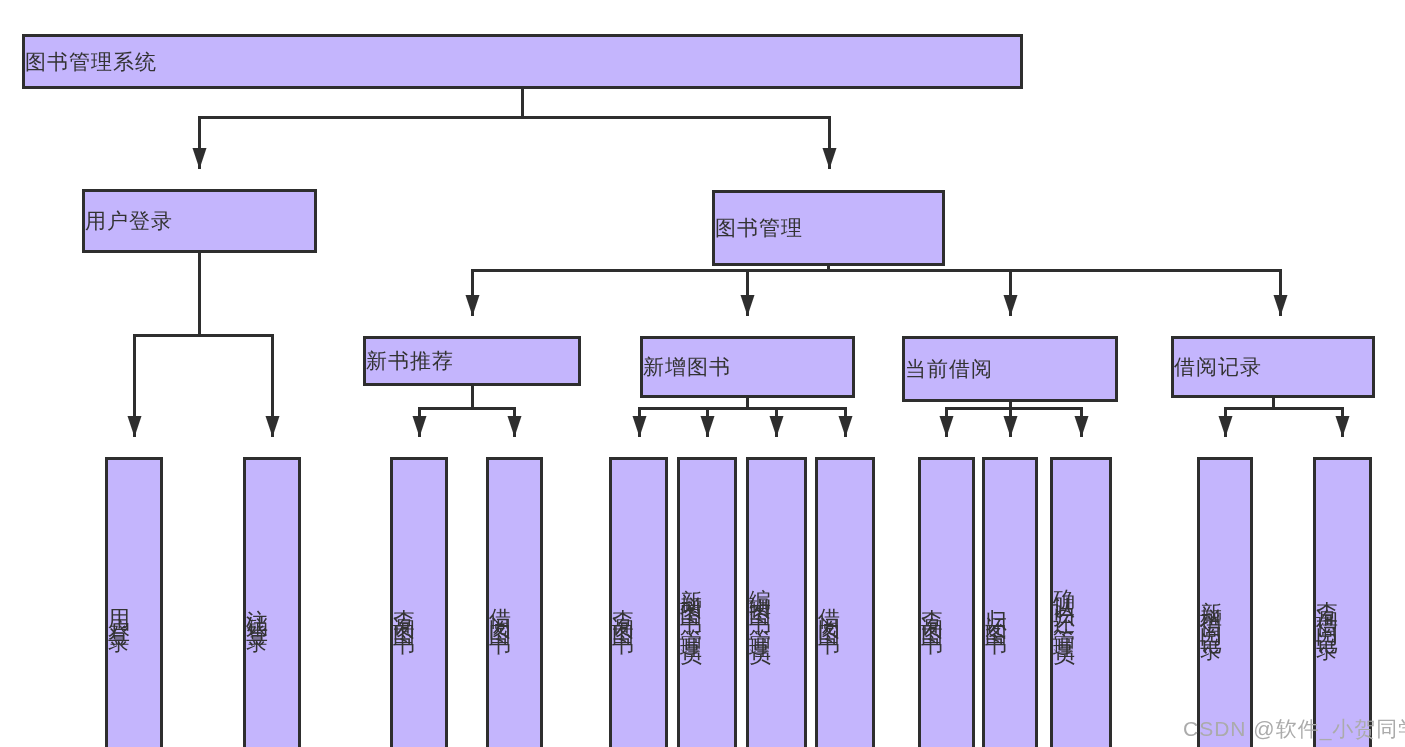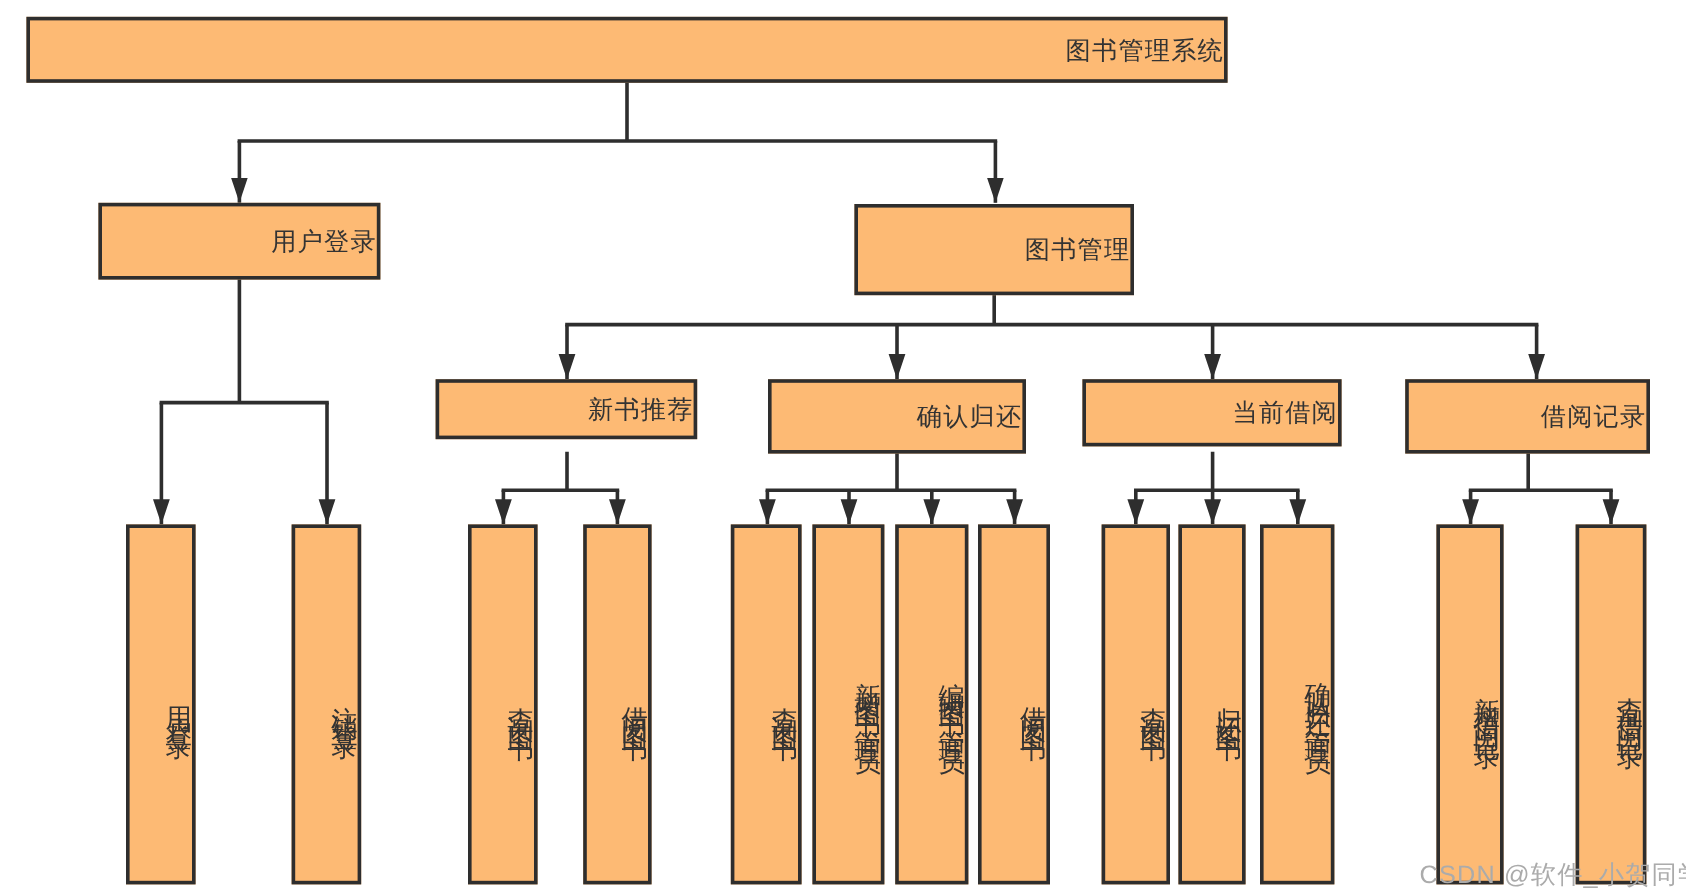--- a/index.html
+++ b/index.html
@@ -13,26 +13,27 @@
   }
   #connector-layer {
     position: absolute;
     left: 0; top: 0;
     width: 1405px; height: 747px;
     pointer-events: none;
   }
   .node {
     position: absolute;
     box-sizing: border-box;
-    background: #fdba74;
+    background: #c4b5fd;
     border: 3px solid #2e2e2e;
     display: flex;
     align-items: center;
-    justify-content: flex-end;
+    justify-content: flex-start;
     color: #333333;
+    margin-top: 20px;
   }
   .h-node { font-size: 21px; letter-spacing: 1px; white-space: nowrap; }
   .v-node { font-size: 22px; }
   .v-node span {
     display: inline-block;
     writing-mode: vertical-rl;
     text-orientation: mixed;
     letter-spacing: 8px;
     line-height: 1;
   }
@@ -107,23 +108,23 @@
     <span>用户登录</span>
   </div>
   <div class="node h-node" style="left:712px;top:170px;width:233px;height:76px">
     <span>图书管理</span>
   </div>
 
   <div class="node h-node" style="left:363px;top:316px;width:218px;height:50px">
     <span>新书推荐</span>
   </div>
   <div class="node h-node" style="left:640px;top:316px;width:215px;height:62px">
-    <span>确认归还</span>
+    <span>新增图书</span>
   </div>
-  <div class="node h-node" style="left:902px;top:316px;width:216px;height:56px">
+  <div class="node h-node" style="left:902px;top:316px;width:216px;height:66px">
     <span>当前借阅</span>
   </div>
   <div class="node h-node" style="left:1171px;top:316px;width:204px;height:62px">
     <span>借阅记录</span>
   </div>
 
   <div class="node v-node" style="left:105px;top:437px;width:58px;height:300px">
     <span>用户登录</span>
   </div>
   <div class="node v-node" style="left:243px;top:437px;width:58px;height:300px">

